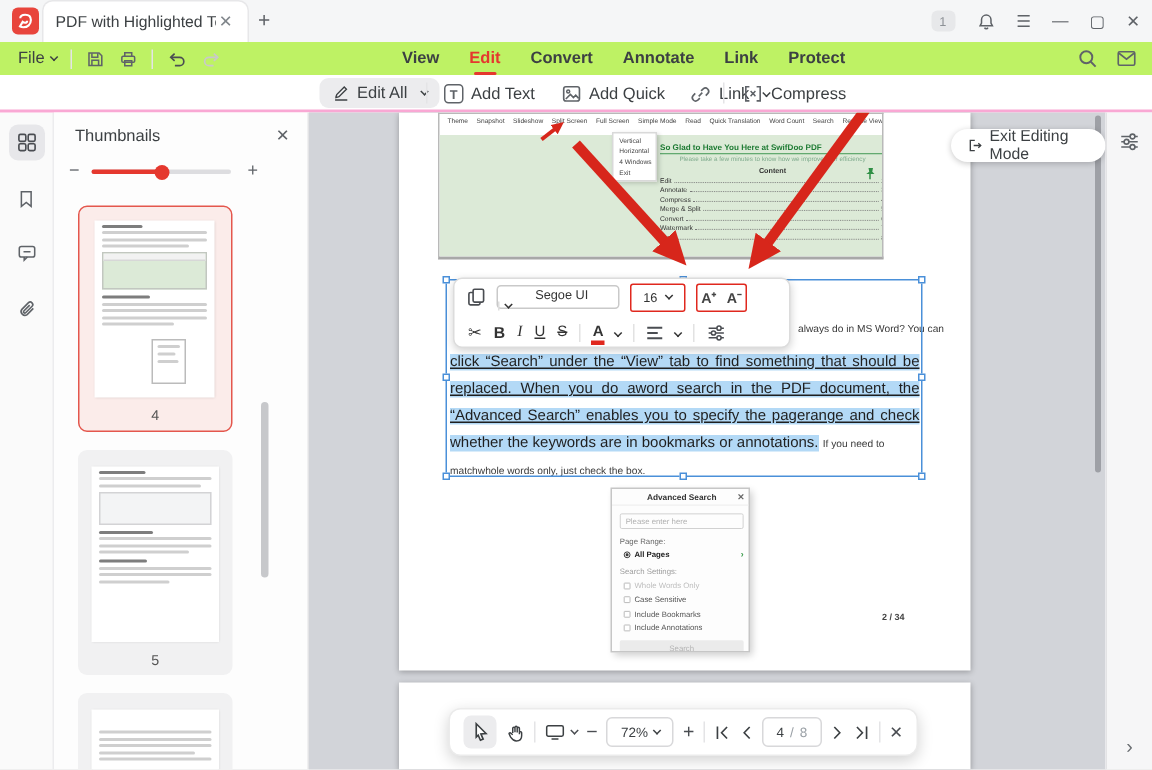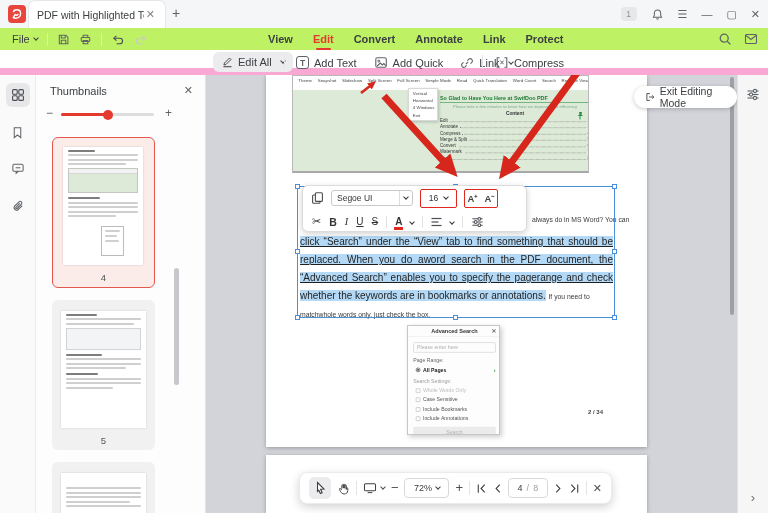--- a/index.html
+++ b/index.html
@@ -25,21 +25,21 @@
   .m-sep { width:1px; height:13px; background:#e4e4e6; }
   .file-lbl { font-size:11px; color:#3c4043; display:flex; align-items:center; }
   .cv { display:inline-block; width:4px; height:4px; border-right:1px solid currentColor; border-bottom:1px solid currentColor; transform:rotate(45deg); margin-left:4px; margin-top:-2px; }
   .nav { position:absolute; left:268px; top:0; height:22px; display:flex; align-items:center; gap:20px; }
   .nav-item { font-size:11px; color:#3c4043; position:relative; height:22px; display:flex; align-items:center;font-weight:bold; }
   .nav-item.active { color:#e5382e; }
   .nav-item.active::after { content:""; position:absolute; left:3px; right:3px; bottom:0px; height:2px; background:#e5382e; border-radius:1px; }
   .mb-right { position:absolute; right:10px; top:0; height:22px; display:flex; align-items:center; gap:12px; }
 
   
-  .toolbar { position:relative; height:25px; background:#fff; border-bottom:7px solid #f9a8d4; }
+  .toolbar { position:relative; height:25px; background:#fff; border-bottom:2px solid #f9a8d4; }
   .editall { position:absolute; left:213px; top:2px; height:20px; background:#ececee; border-radius:6px; display:flex; align-items:center; gap:5px; padding:0 8px; font-size:11px; color:#3c4043; }
   .tb-sep { position:absolute; top:5px; width:1px; height:14px; background:#e4e4e6; }
   .tb-items { position:absolute; left:296px; top:0; height:25px; display:flex; align-items:center; gap:17px; }
   .tb-item { display:flex; align-items:center; gap:5px; font-size:11px; color:#3c4043; }
   .t-icon { width:13px; height:13px; border:1.2px solid #5f6368; border-radius:3px; font-size:8.5px; color:#5f6368; display:flex; align-items:center; justify-content:center; font-weight:bold; }
 
   
   .body { display:flex; height:440px; }
   .rail { width:36px; background:#fafafa; border-right:1px solid #ececee; display:flex; flex-direction:column; align-items:center; padding-top:8px; gap:13px; }
   .rail-btn { width:24px; height:24px; border-radius:6px; display:flex; align-items:center; justify-content:center; color:#5f6368; }
@@ -100,21 +100,21 @@
   .pline { height:18px; line-height:17px; font-size:10px; color:#1f1f1f; white-space:nowrap; }
   .pline.j { text-align:justify; text-align-last:justify;text-decoration:underline; }
   .hl { background:#b3d9f6; }
   .small-txt { font-size:6.8px; color:#3a3a3a; }
   .page-label { position:absolute; left:322px; top:334px; font-size:6px; font-weight:bold; color:#444; }
 
   
   .fmtbar { position:absolute; left:36px; top:110px; width:225px; height:47px; background:#fff; border:1px solid #dcdcdc; border-radius:6px; box-shadow:0 2px 6px rgba(0,0,0,.18); z-index:5; }
   .fmt-row1 { position:absolute; left:0; top:0; width:100%; height:24px; display:flex; align-items:center; padding-left:8px; gap:7px; }
   .fmt-row2 { position:absolute; left:0; top:24px; width:100%; height:23px; display:flex; align-items:center; padding-left:9px; gap:8px; color:#333; }
-  .font-box { width:82px; height:16px; border:1px solid #c9c9c9; border-radius:3px; display:flex; align-items:center; font-size:8.5px; color:#333; }
+  .font-box { width:82px; height:16px; border:1px solid #c9c9c9; border-radius:3px; display:flex; align-items:center; font-size:8.5px; color:#333;flex-direction:column; }
   .font-box .nm { flex:1; padding-left:5px; }
   .font-box .dd { width:13px; border-left:1px solid #dedede; align-self:stretch; display:flex; align-items:center; justify-content:center; }
   .redbox { border:1.5px solid #e0281e; border-radius:2px; height:19px; display:flex; align-items:center; justify-content:center; }
   .size-box { width:37px; font-size:8.5px; color:#333; gap:6px; }
   .aa-box { width:34px; gap:7px; font-size:9.5px; font-weight:bold; color:#444; }
   .fmt-b { font-weight:bold; font-size:10.5px; }
   .fmt-i { font-style:italic; font-family:"Liberation Serif", serif; font-size:10.5px; }
   .fmt-u { text-decoration:underline; font-size:10px; }
   .fmt-s { text-decoration:line-through; font-size:10px; }
   .fmt-sep { width:1px; height:12px; background:#e2e2e2; }

